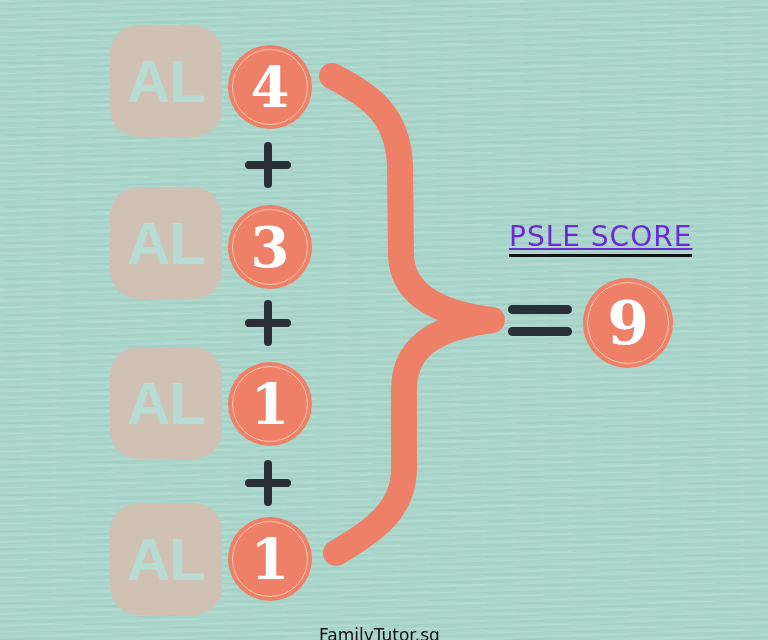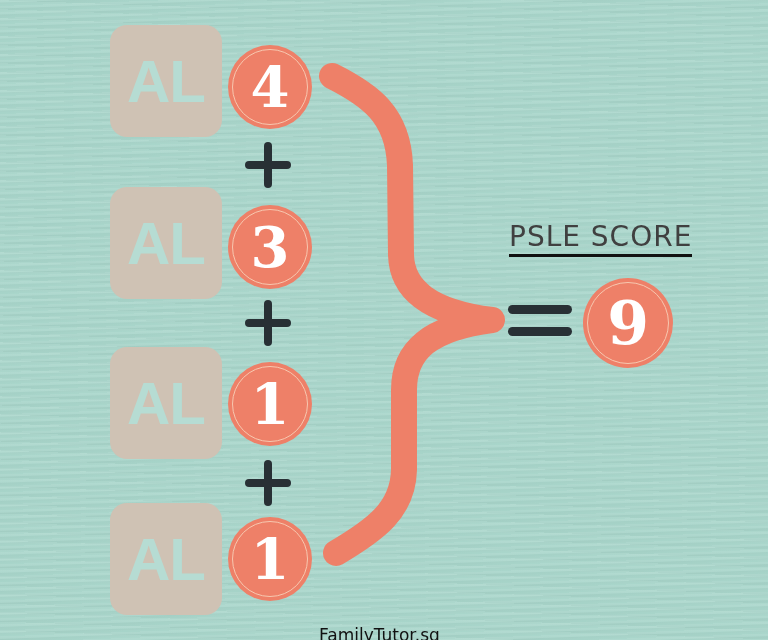--- a/index.html
+++ b/index.html
@@ -9,21 +9,21 @@
     font-family: "DejaVu Sans", sans-serif;
   }
   .texture {
     position: absolute; inset: 0;
     background-image:
       repeating-linear-gradient(178deg, rgba(255,255,255,0.07) 0px, rgba(255,255,255,0.07) 2px, rgba(0,0,0,0.025) 3px, transparent 6px),
       repeating-linear-gradient(182deg, rgba(255,255,255,0.05) 0px, transparent 4px, rgba(0,0,0,0.02) 9px);
   }
   .al-box {
     position: absolute; left: 110px; width: 112px; height: 112px;
-    border-radius: 17px; background: #cfc2b4;
+    border-radius: 28px; background: #cfc2b4;
     display: flex; align-items: center; justify-content: center;
   }
   .al-text {
     color: #b6dcd3; font-family: "Liberation Sans", sans-serif; font-weight: bold;
     font-size: 60px; letter-spacing: -1px;
   }
   .num-circle {
     position: absolute; width: 84px; height: 84px; border-radius: 50%;
     background: #ee8068; box-sizing: border-box;
     display: flex; align-items: center; justify-content: center;
@@ -41,22 +41,22 @@
   }
   .plus::before, .plus::after {
     content: ""; position: absolute; background: #283035; border-radius: 4px;
   }
   .plus::before { left: 0; top: 19px; width: 46px; height: 8px; }
   .plus::after { left: 19px; top: 0; width: 8px; height: 46px; }
   .brace { position: absolute; left: 0; top: 0; }
   .score-title {
     position: absolute; left: 509px; top: 220px;
     font-family: "DejaVu Sans", sans-serif; font-size: 28px; font-weight: normal;
-    color: #404040; letter-spacing: 1px;
-    border-bottom: 3px solid #111; padding-bottom: 0px; line-height: 34px;
+    color: #6d28d9; letter-spacing: 1px;
+    border-bottom: 3px solid #111; padding-bottom: 0px; line-height: 34px; text-decoration: underline;
   }
   .equals { position: absolute; left: 508px; top: 305px; width: 64px; height: 32px; }
   .equals::before, .equals::after {
     content: ""; position: absolute; left: 0; width: 64px; height: 9px;
     background: #283035; border-radius: 5px;
   }
   .equals::before { top: 0; }
   .equals::after { top: 22px; }
   .footer {
     position: absolute; left: 319px; top: 625px;

